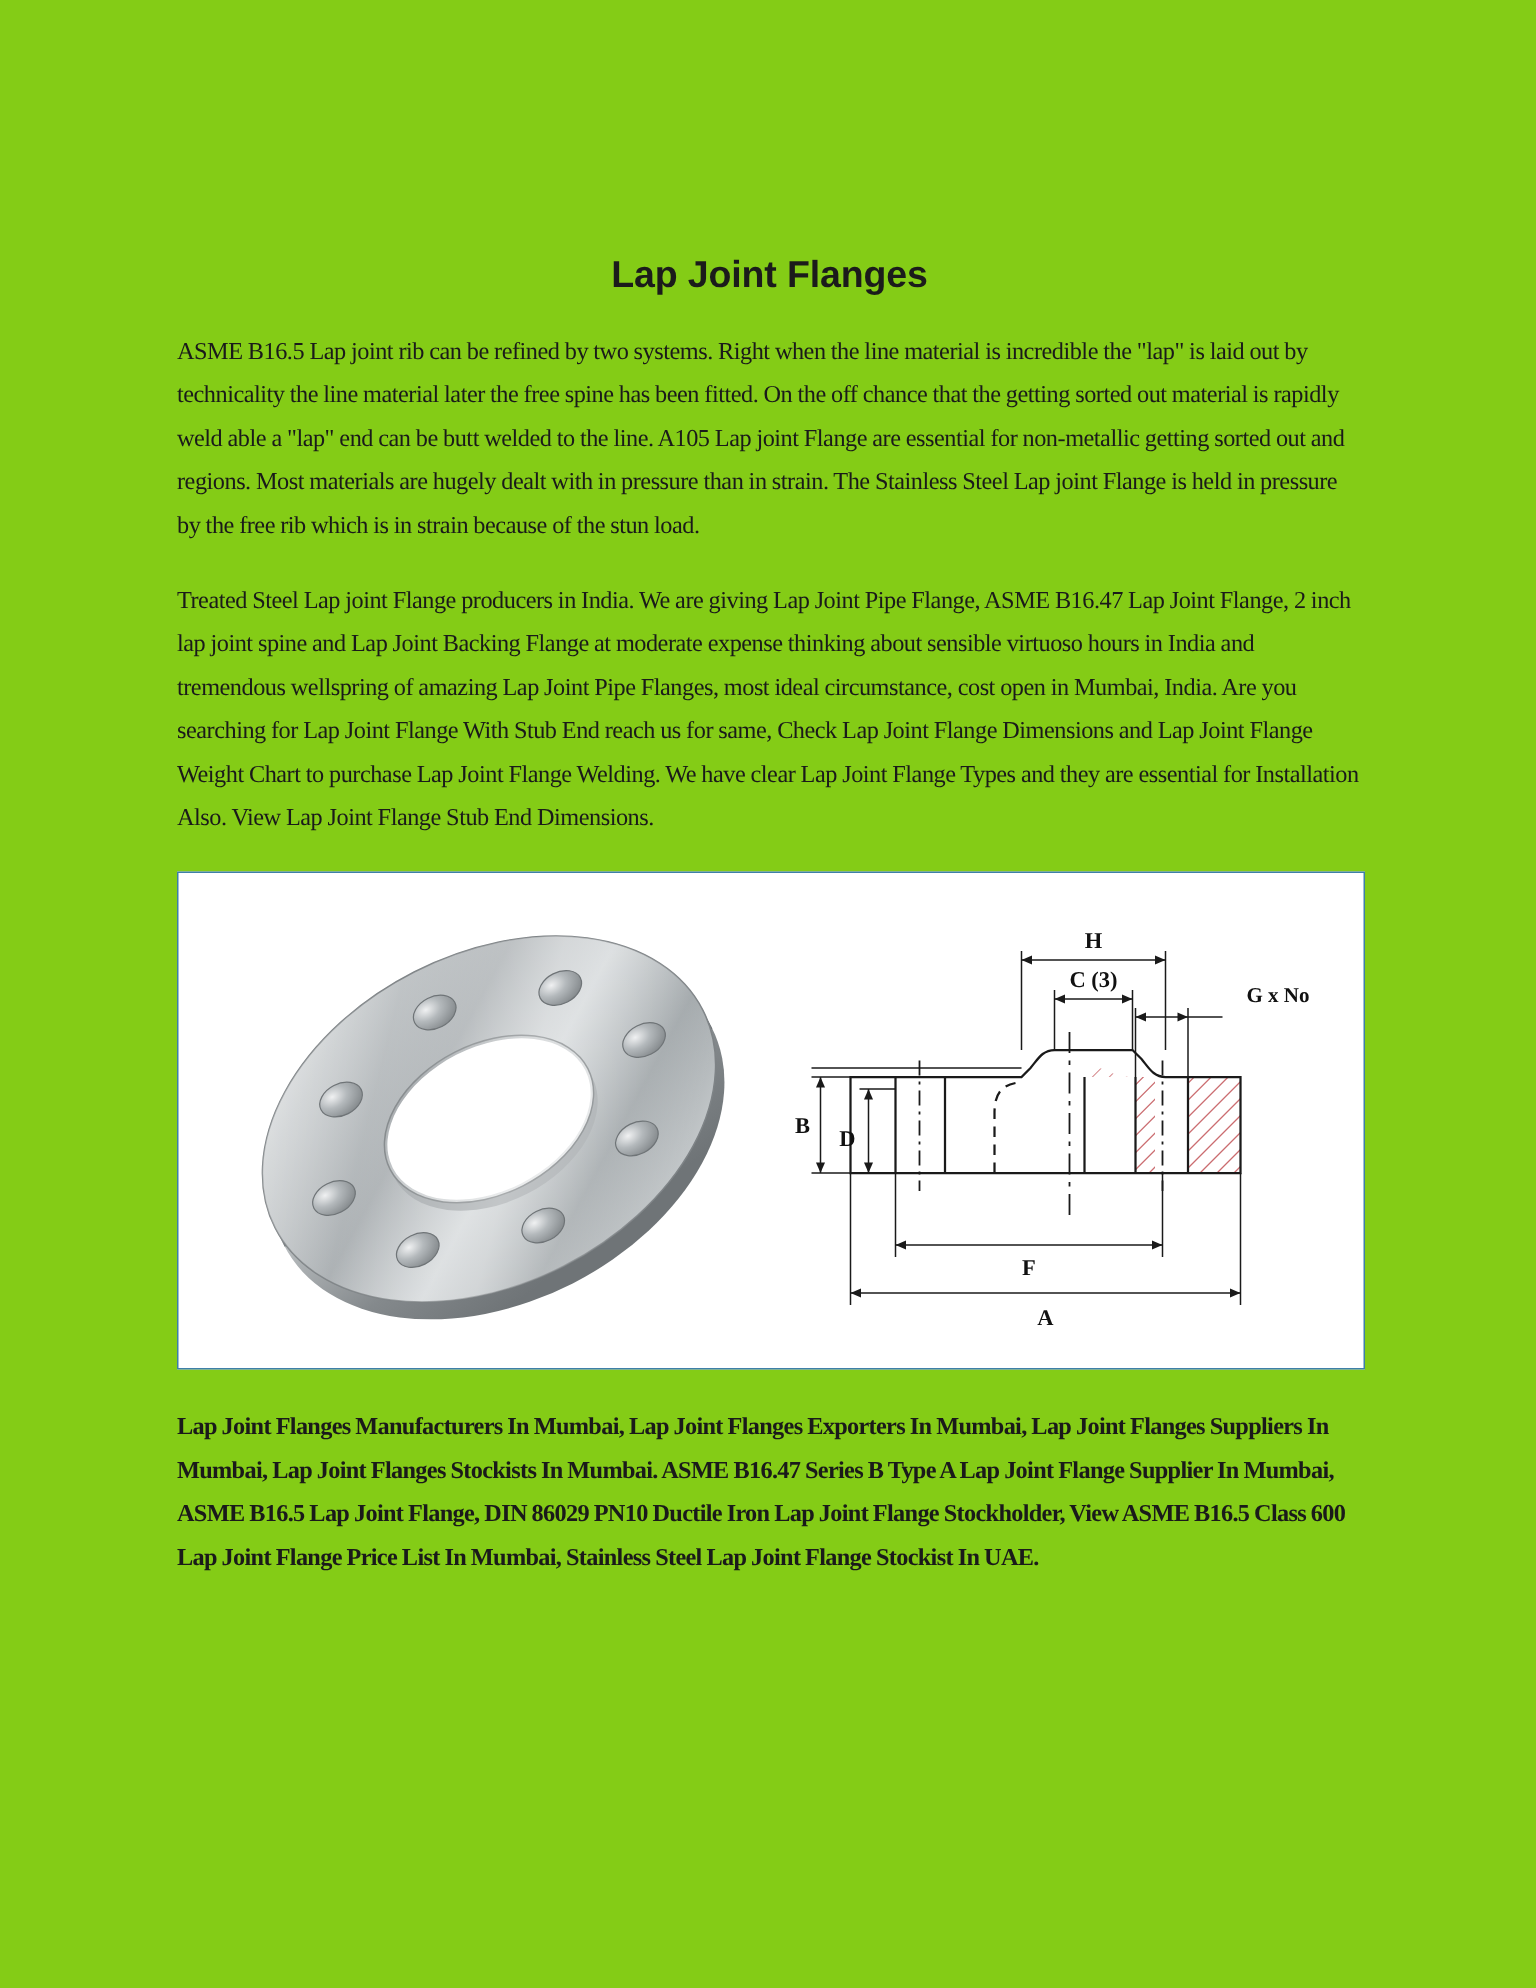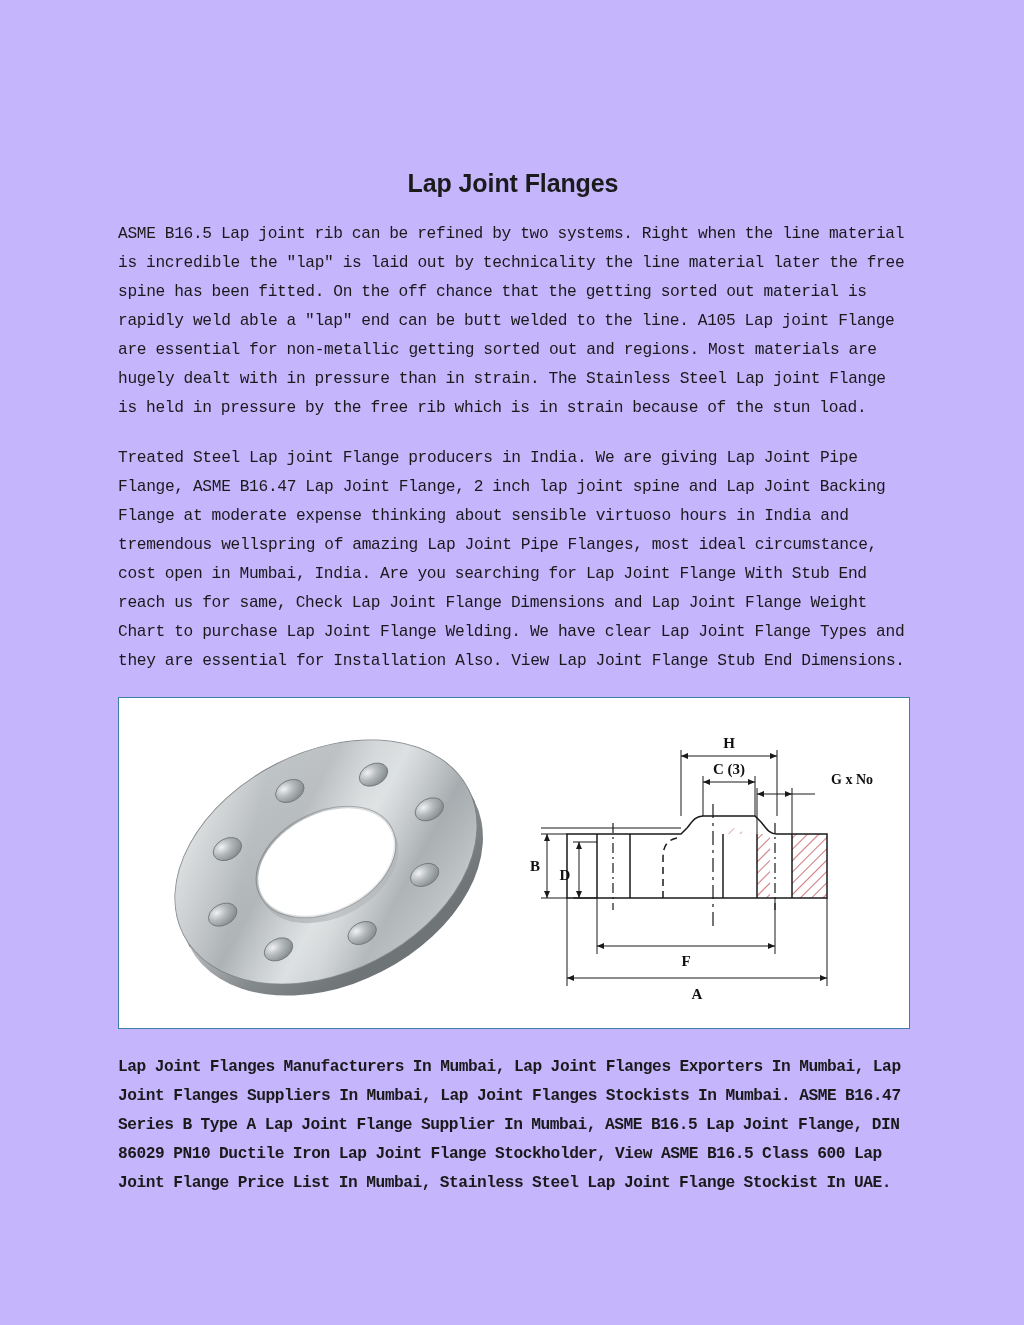--- a/index.html
+++ b/index.html
@@ -15,21 +15,21 @@
     position: relative;
     font-family: "Liberation Sans", sans-serif;
     overflow: hidden;
   }
 
   .page {
     position: absolute;
     left: 0; top: 0;
     width: 1024px;
     height: 1325px;
-    background: #c4b5fd;
+    background: #84cc16;
   }
 
   .content {
     position: absolute;
     left: 118px;
     top: 168px;
     width: 790px;
   }
 
   h1.doc-title {
@@ -37,21 +37,21 @@
     font-size: 25px;
     font-weight: bold;
     color: #1b1b1b;
     text-align: center;
     margin: 0 0 22px 0;
     letter-spacing: -0.1px;
     line-height: 1.2;
   }
 
   p.para {
-    font-family: Liberation Mono, monospace;
+    font-family: Liberation Serif, serif;
     font-size: 16.2px;
     line-height: 29px;
     color: #1a1a1a;
     margin: 0 0 21px 0;
     text-align: left;
     letter-spacing: -0.32px;
     word-spacing: -0.2px;
   }
 
   p.para.bold {

